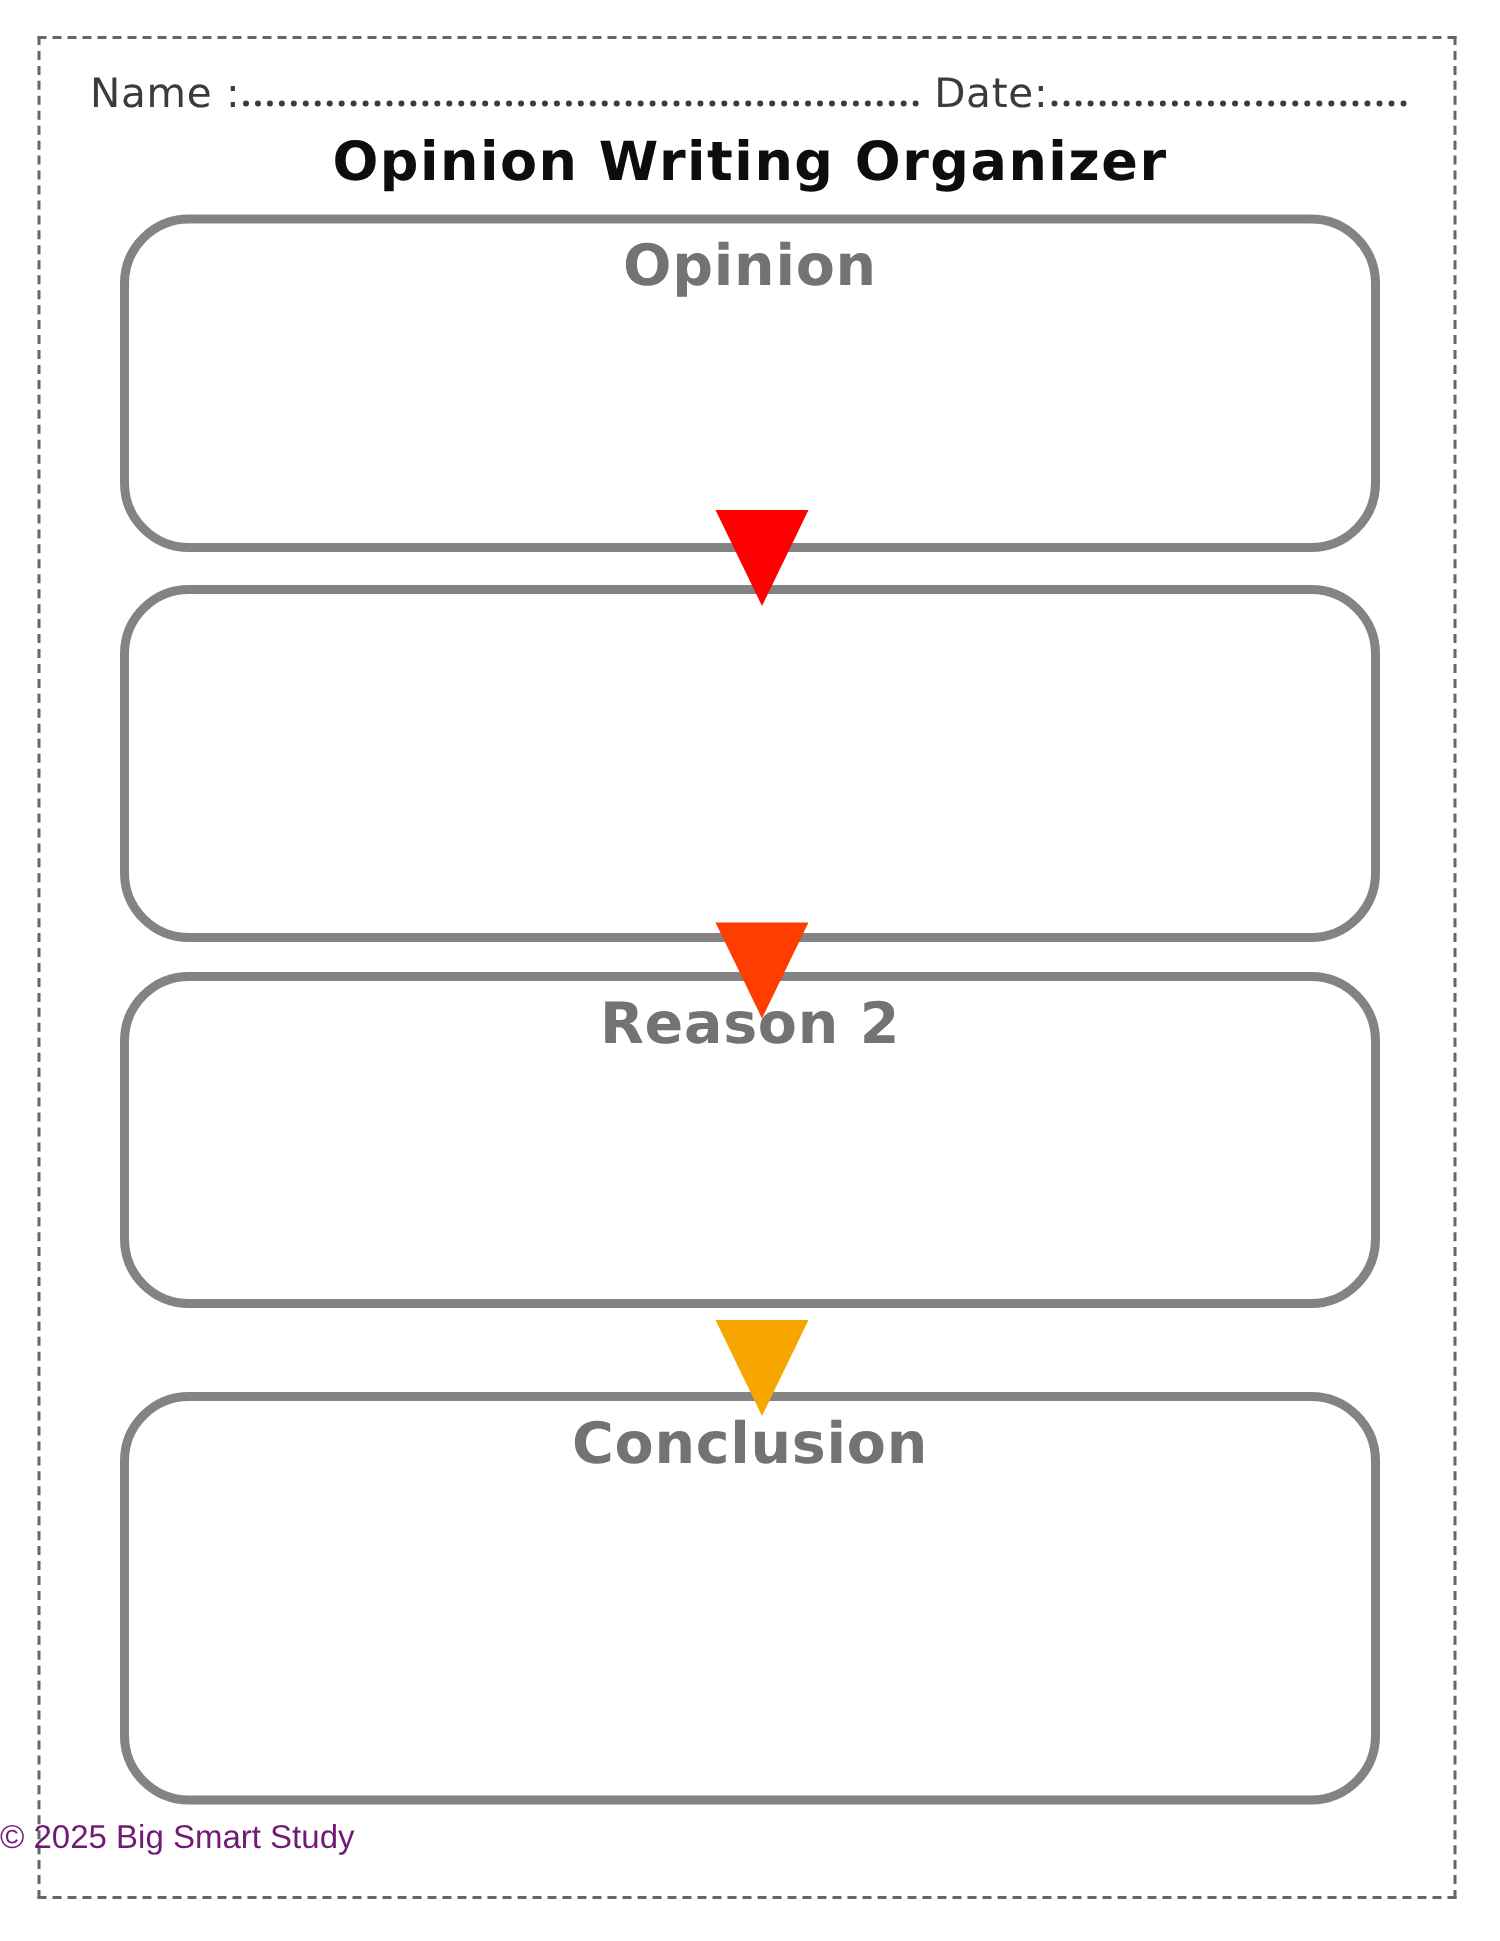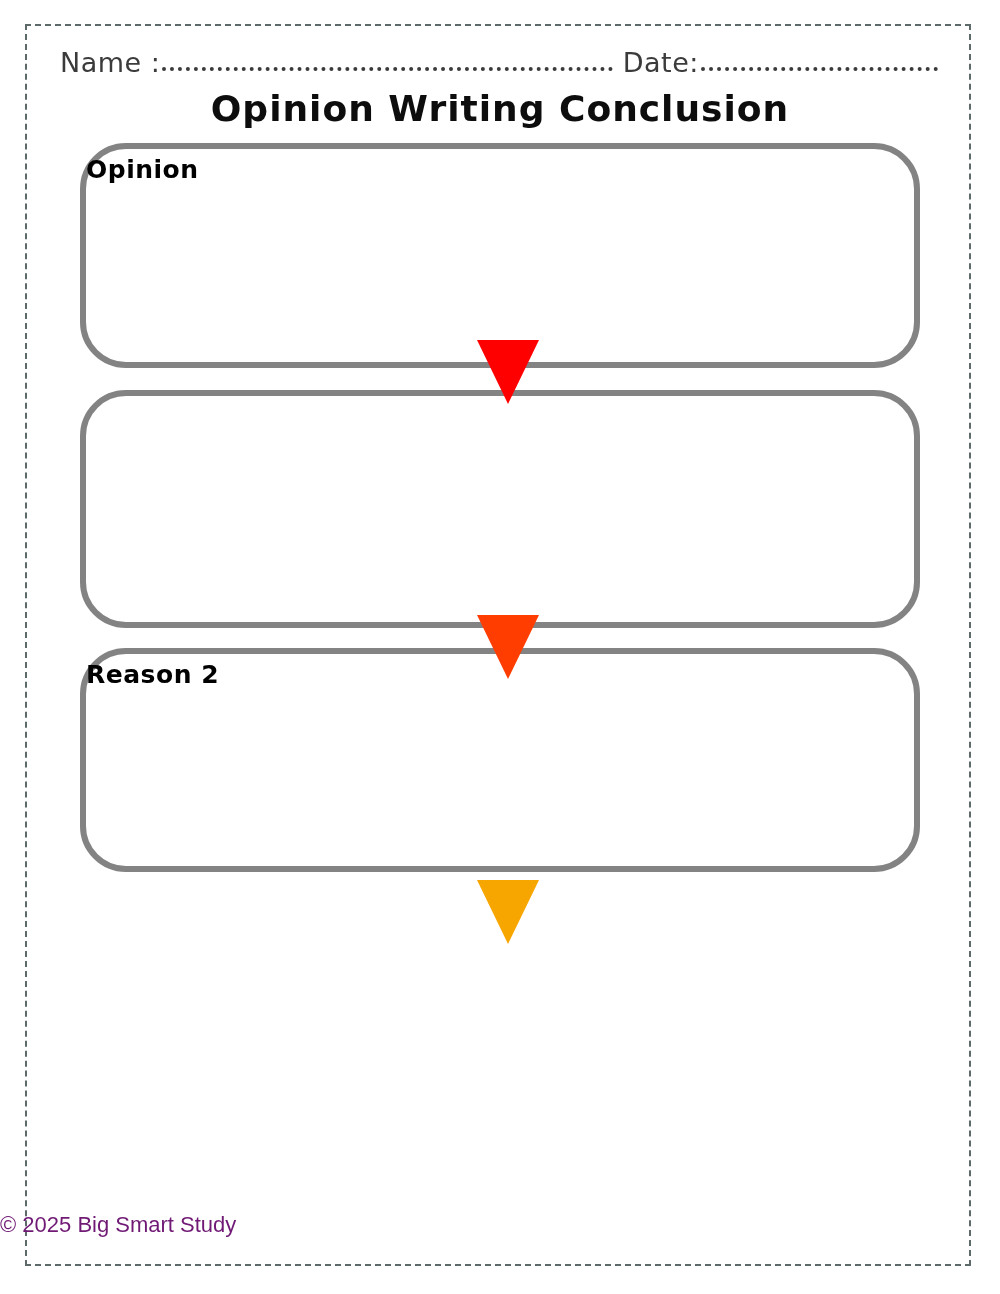--- a/index.html
+++ b/index.html
@@ -78,24 +78,24 @@
     background: #ffffff;
     z-index: 1;
   }
   .box-opinion    { top: 143px; height: 225px; }
   .box-reason1    { top: 390px; height: 238px; }
   .box-reason2    { top: 648px; height: 224px; }
   .box-conclusion { top: 928px; height: 275px; }
 
   .box-label {
     margin-top: 6px;
-    text-align: left;
-    font-size: 25px;
+    text-align: center;
+    font-size: 38px;
     font-weight: bold;
-    color: #000000;
+    color: #737373;
     letter-spacing: 0.5px;
   }
   .writing-area {
     width: 100%;
     height: calc(100% - 50px);
   }
 
   
   .down-arrow {
     position: absolute;
@@ -129,21 +129,21 @@
 
   <div class="frame"></div>
 
   <div class="header-row">
     <span class="hdr-label">Name :</span>
     <span class="dotted-leader name-leader"></span>
     <span class="hdr-label date">Date:</span>
     <span class="dotted-leader date-leader"></span>
   </div>
 
-  <div class="page-title">Opinion Writing Conclusion</div>
+  <div class="page-title">Opinion Writing Organizer</div>
 
   <div class="org-box box-opinion">
     <div class="box-label">Opinion</div>
     <div class="writing-area"></div>
   </div>
 
   <div class="down-arrow arrow-1" style="border-top-color: rgb(255, 0, 0);"></div>
 
   <div class="org-box box-reason1">
     <div class="writing-area"></div>
@@ -151,16 +151,20 @@
 
   <div class="down-arrow arrow-2" style="border-top-color: rgb(255, 61, 0);"></div>
 
   <div class="org-box box-reason2">
     <div class="box-label">Reason 2</div>
     <div class="writing-area"></div>
   </div>
 
   <div class="down-arrow arrow-3" style="border-top-color: rgb(247, 166, 0);"></div>
 
+  <div class="org-box box-conclusion">
+    <div class="box-label">Conclusion</div>
+    <div class="writing-area"></div>
+  </div>
 
   <div class="footer">© 2025 Big Smart Study</div>
 
 </div>
 
 </body></html>

